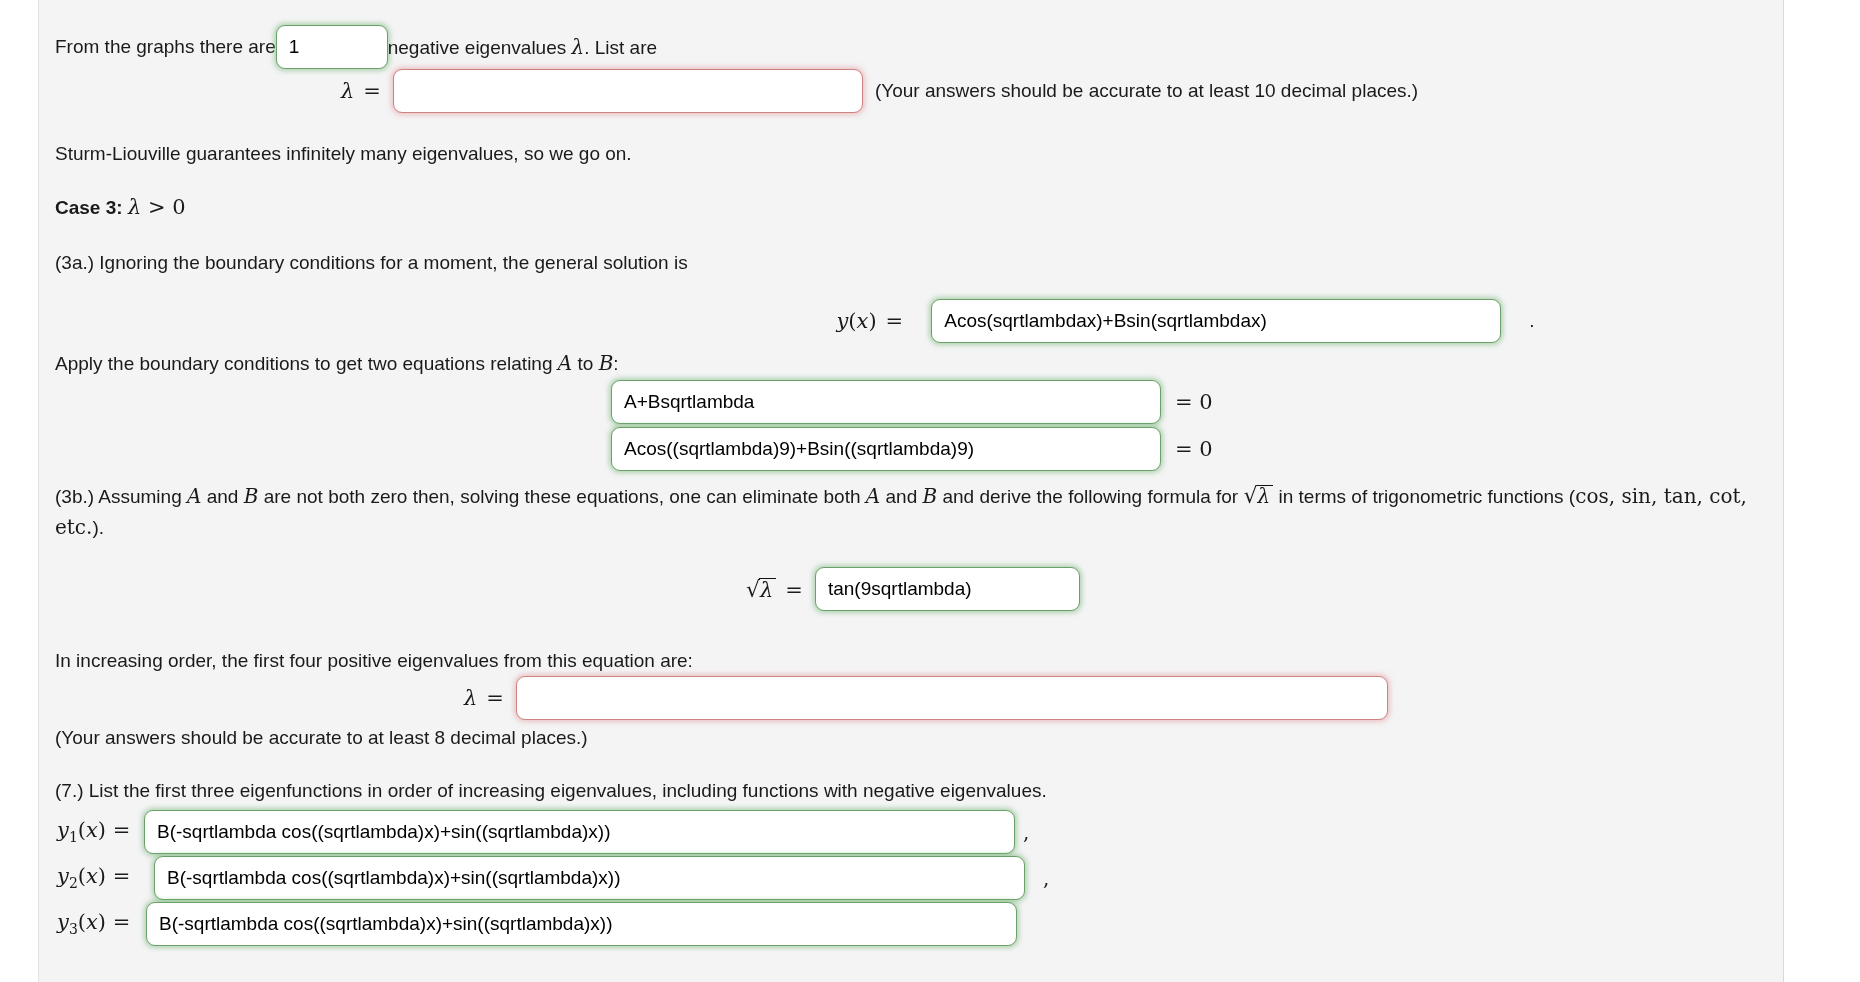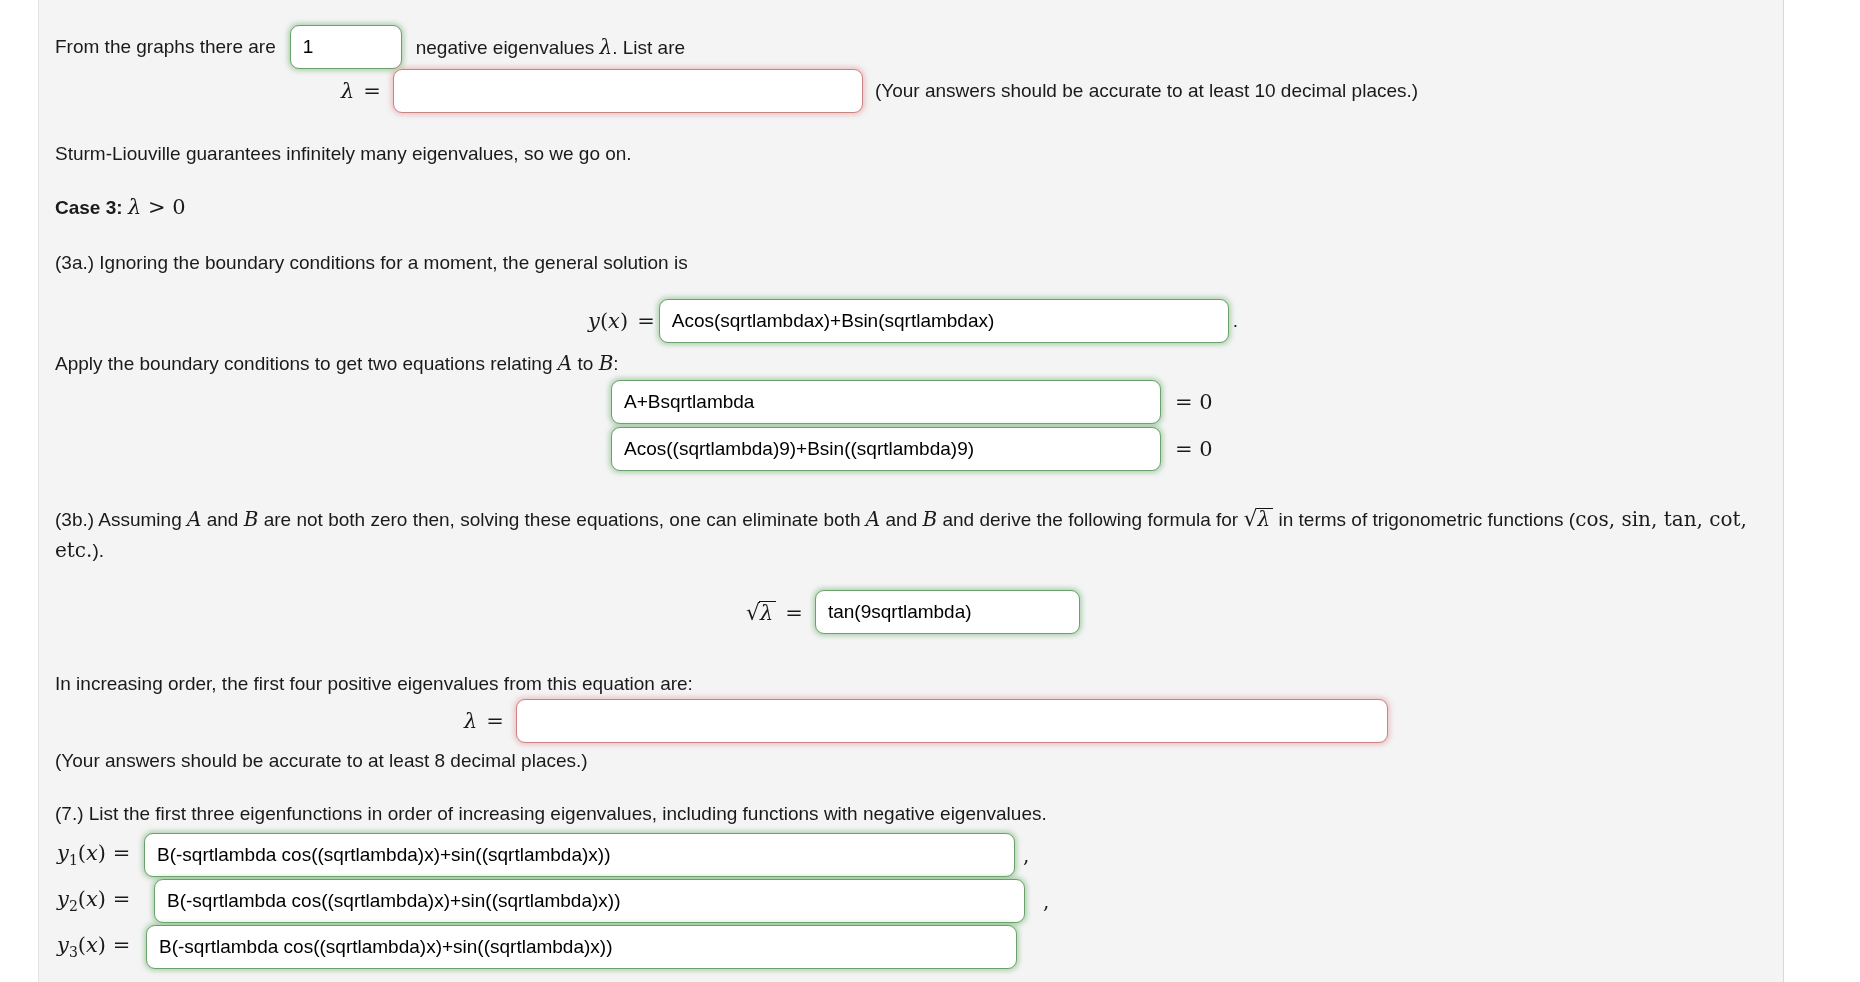--- a/index.html
+++ b/index.html
@@ -57,33 +57,33 @@
   }
   .w-count { width: 112px; height: 45px; }
   .f-neg  { width: 470px; height: 50px; border-radius: 10px; }
   .f-gen  { width: 570px; height: 46px; }
   .f-eq   { width: 550px; }
   .f-tan  { width: 265px; }
   .f-pos  { width: 872px; height: 47px; border-radius: 10px; }
   .f-eig  { width: 871px; }
 
   
-  .r1   { margin-top: 25px; gap: 14px; }
+  .r1   { margin-top: 25px; gap: 0; }
   .r2   { margin-top: 0px;  gap: 12px; }
   .r2 .math-label { margin-left: 286px; }
   .p-sturm { margin-top: 29px; }
   .p-case  { margin-top: 28px; line-height: 26px; }
   .p-3a    { margin-top: 30px; }
-  .r-gen   { margin-top: 24px; gap: 4px; }
+  .r-gen   { margin-top: 24px; gap: 28px; justify-content: center; }
   .r-gen .math-label { margin-left: 533px; }
   .p-apply { margin-top: 8px; }
   .r-eq1   { margin-top: 4px; gap: 14px; }
   .r-eq2   { margin-top: 3px; gap: 14px; }
   .r-eq1 input, .r-eq2 input { margin-left: 556px; }
-  .p-3b    { margin-top: 32px; line-height: 31px; max-width: 1722px; }
+  .p-3b    { margin-top: 9px; line-height: 31px; max-width: 1722px; }
   .r-sqrt  { margin-top: 24px; gap: 12px; }
   .r-sqrt .math-label { margin-left: 691px; }
   .p-incr  { margin-top: 38px; }
   .r-pos   { margin-top: 3px; gap: 12px; }
   .r-pos .math-label { margin-left: 409px; }
   .p-note8 { margin-top: 6px; }
   .p-4     { margin-top: 29px; }
   .r-e1    { margin-top: 7px; gap: 8px; }
   .r-e2    { margin-top: 2px; gap: 18px; }
   .r-e3    { margin-top: 2px; gap: 10px; }

